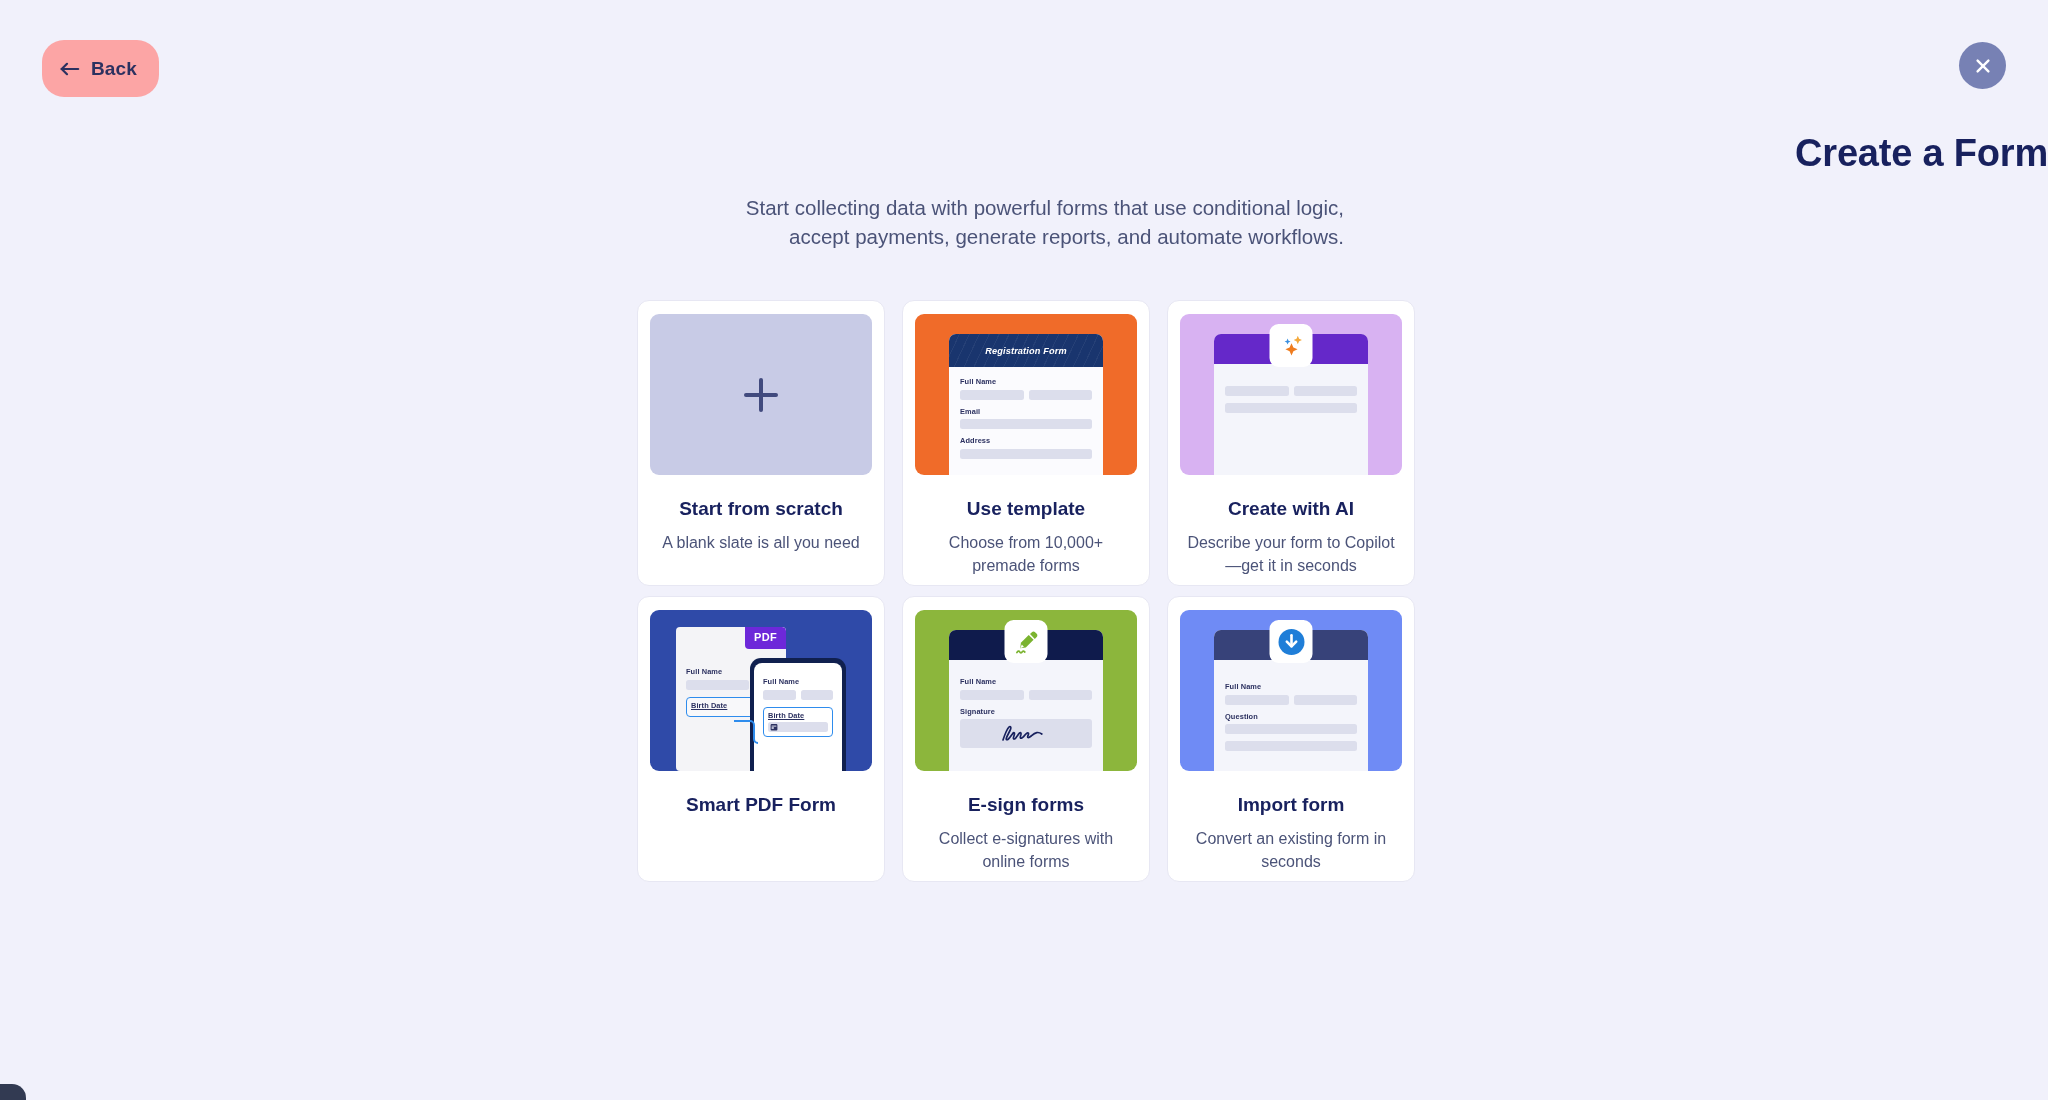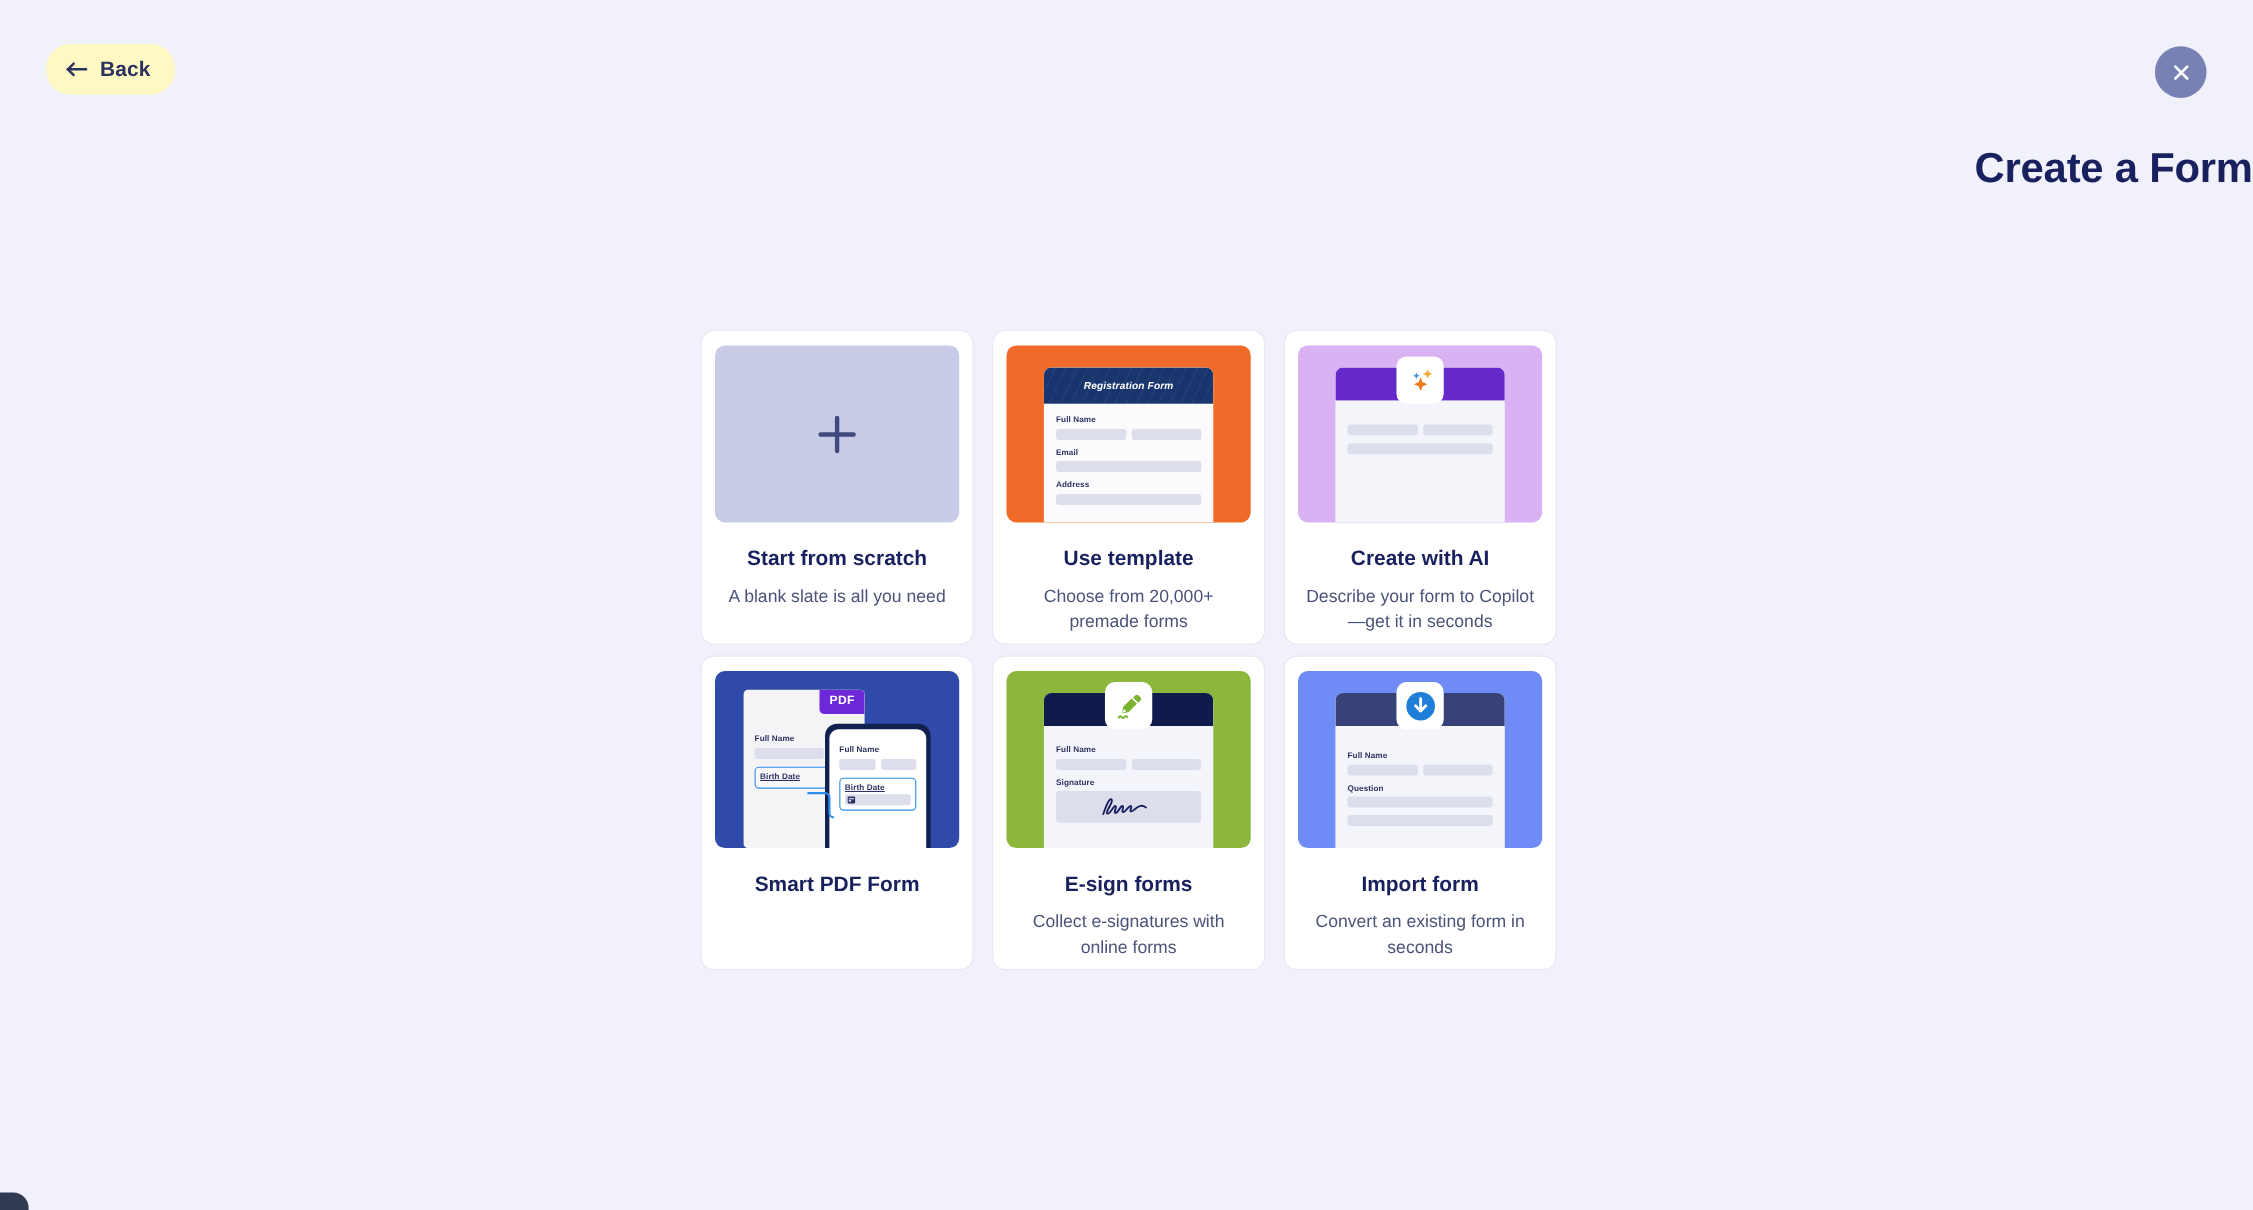--- a/index.html
+++ b/index.html
@@ -8,23 +8,23 @@
     width: 2048px; height: 1100px;
     background: #f1f1fb;
     font-family: "Liberation Sans", sans-serif;
     overflow: hidden;
     position: relative;
   }
 
   
   .back-btn {
     position: absolute; left: 42px; top: 40px;
-    height: 46px; padding: 0 22px 0 18px;
+    height: 57px; padding: 0 22px 0 18px;
     display: flex; align-items: center; gap: 11px;
-    background: #fef9c3; border: none; border-radius: 22px;
+    background: #fca5a5; border: none; border-radius: 22px;
     cursor: pointer;
   }
   .back-btn .arrow { width: 20px; height: 14px; display: block; }
   .back-btn .label {
     font-size: 19px; font-weight: bold; color: #2c3160;
     letter-spacing: .1px; line-height: 1;
   }
 
   .close-btn {
     position: absolute; right: 42px; top: 42px;
@@ -215,20 +215,21 @@
 </button>
 
 <button class="close-btn">
   <svg viewBox="0 0 20 20">
     <path d="M4.6 4.6l10.8 10.8M15.4 4.6L4.6 15.4" stroke="#ffffff" stroke-width="2.4" stroke-linecap="round"></path>
   </svg>
 </button>
 
 <div class="page-head">
   <h1 class="page-title">Create a Form</h1>
+  <p class="page-sub">Start collecting data with powerful forms that use conditional logic, accept payments, generate reports, and automate workflows.</p>
 </div>
 
 <div class="grid">
 
   <div class="card">
     <div class="thumb t-scratch">
       <span class="plus"></span>
     </div>
     <div class="card-title">Start from scratch</div>
     <div class="card-desc">A blank slate is all you need</div>
@@ -251,21 +252,21 @@
             <span class="f-in full"></span>
           </div>
           <div class="f-label">Address</div>
           <div class="f-row">
             <span class="f-in full"></span>
           </div>
         </div>
       </div>
     </div>
     <div class="card-title">Use template</div>
-    <div class="card-desc">Choose from 20,000+ premade forms</div>
+    <div class="card-desc">Choose from 10,000+ premade forms</div>
   </div>
 
   <div class="card">
     <div class="thumb t-ai">
       <div class="sheet">
         <div class="sheet-head"></div>
         <div class="sheet-body">
           <div class="f-row">
             <span class="f-in"></span>
             <span class="f-in"></span>

